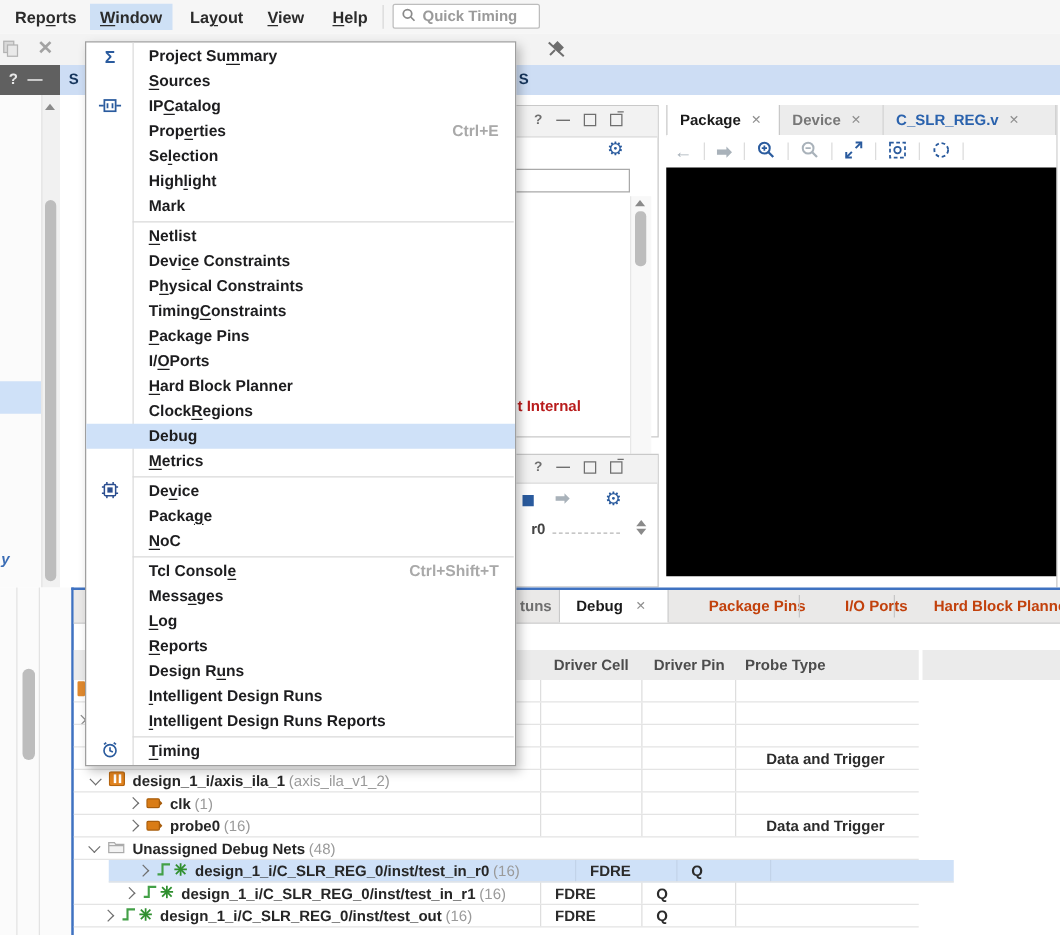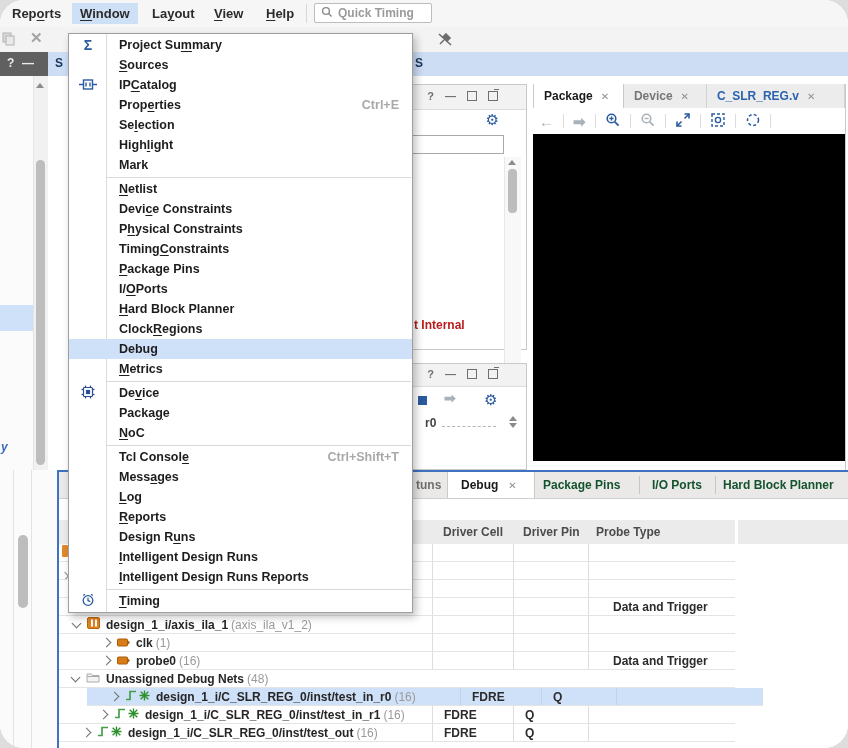--- a/index.html
+++ b/index.html
@@ -1,17 +1,17 @@
 <!DOCTYPE html>
 <html><head>
 <meta charset="utf-8">
 <style>
   html,body{margin:0;padding:0;background:#ddd;}
   .screen{position:relative;width:848px;height:748px;background:#fff;overflow:hidden;
-          font-family:"Liberation Sans",sans-serif;font-size:12px;color:#222;border-radius:24px;}
+          font-family:"Liberation Sans",sans-serif;font-size:12px;color:#222;}
   .abs{position:absolute;}
 
   
   .menubar{left:0;top:0;width:848px;height:27px;background:#f6f6f6;}
   .mb-item{position:absolute;top:3px;height:21px;line-height:21px;padding:0 8px;
            font-size:13px;font-weight:600;color:#2b2b2b;}
   .mb-item.open{background:#cee0f5;}
   .u{text-decoration:underline;text-underline-offset:2px;}
   .mb-sep{position:absolute;left:306px;top:4px;width:1px;height:19px;background:#d7d7d7;}
   .qa-box{position:absolute;left:314px;top:3px;width:118px;height:20px;background:#fff;
@@ -89,21 +89,21 @@
 
   
   .bpanel{left:57px;top:470px;width:791px;height:278px;background:#fff;box-sizing:border-box;
           border-top:2px solid #3f72c1;border-left:2px solid #3f72c1;}
   .btabs{position:absolute;left:0;top:0;right:0;height:26px;background:#eae9e8;border-bottom:1px solid #cfcfcf;}
   .btab-frag{position:absolute;left:357px;top:6px;color:#6f6f6f;font-weight:700;}
   .btab-sep{position:absolute;top:4px;width:1px;height:18px;background:#c6c6c6;}
   .btab-active{position:absolute;left:388px;top:0;width:88px;height:26px;background:#fff;
                border-left:1px solid #c9c9c9;border-right:1px solid #c9c9c9;box-sizing:border-box;
                display:flex;align-items:center;gap:10px;padding-left:13px;font-weight:700;color:#1a1a1a;}
-  .btab-lbl{position:absolute;top:6px;color:#14532d;font-weight:700;white-space:nowrap;}
+  .btab-lbl{position:absolute;top:6px;color:#c2410c;font-weight:700;white-space:nowrap;margin-left:24px;}
 
   .thead{position:absolute;left:0;top:48px;width:676px;height:24px;background:#ebebeb;}
   .thead-fill{position:absolute;left:679px;top:48px;right:0;height:24px;background:#ebebeb;}
   .th-lbl{position:absolute;top:5px;color:#4c4c4c;font-weight:700;}
 
   .rows{position:absolute;left:0;top:72px;width:676px;}
   .trow{position:absolute;left:0;width:676px;height:18px;display:flex;border-bottom:1px solid #e4e4e4;box-sizing:border-box;}
   .trow.sel{background:#cfe1f8;}
   .c{height:100%;box-sizing:border-box;display:flex;align-items:center;overflow:hidden;white-space:nowrap;}
   .c.name{width:373px;}

